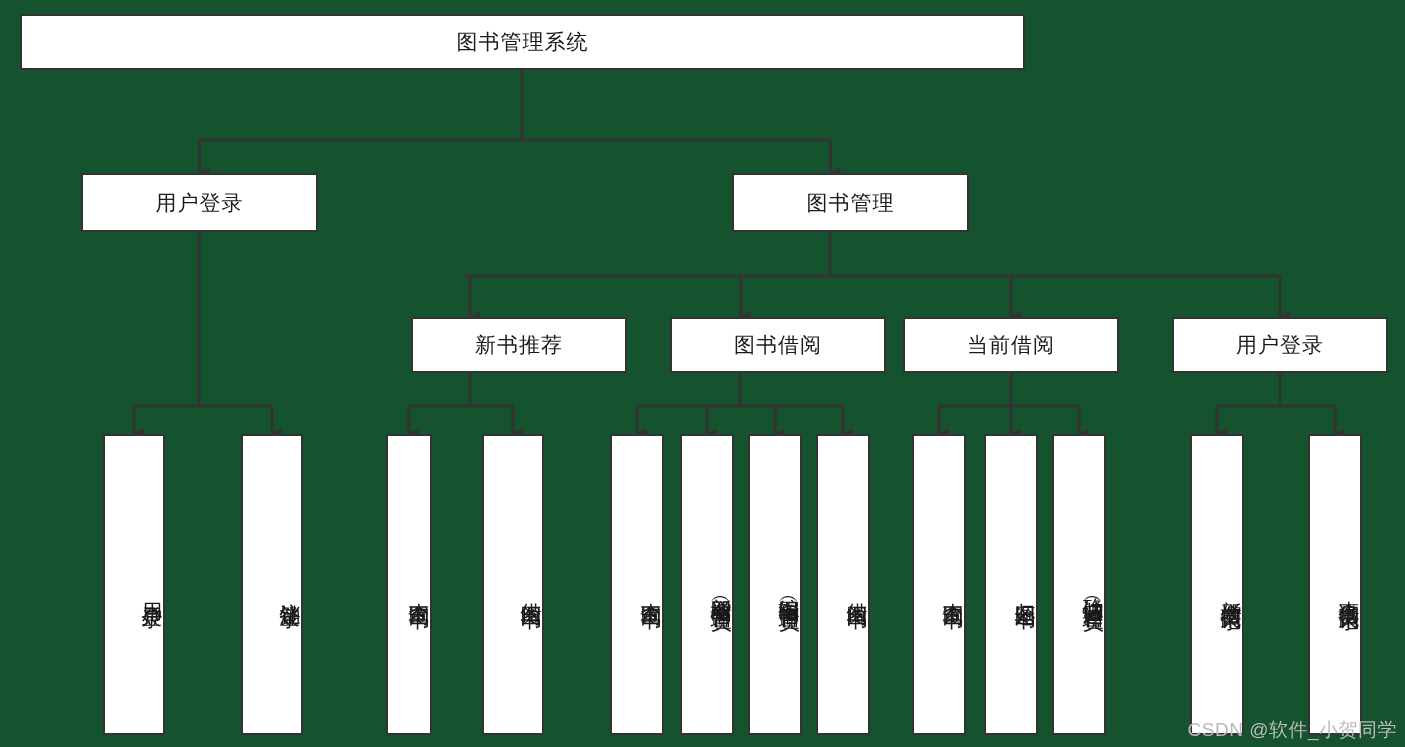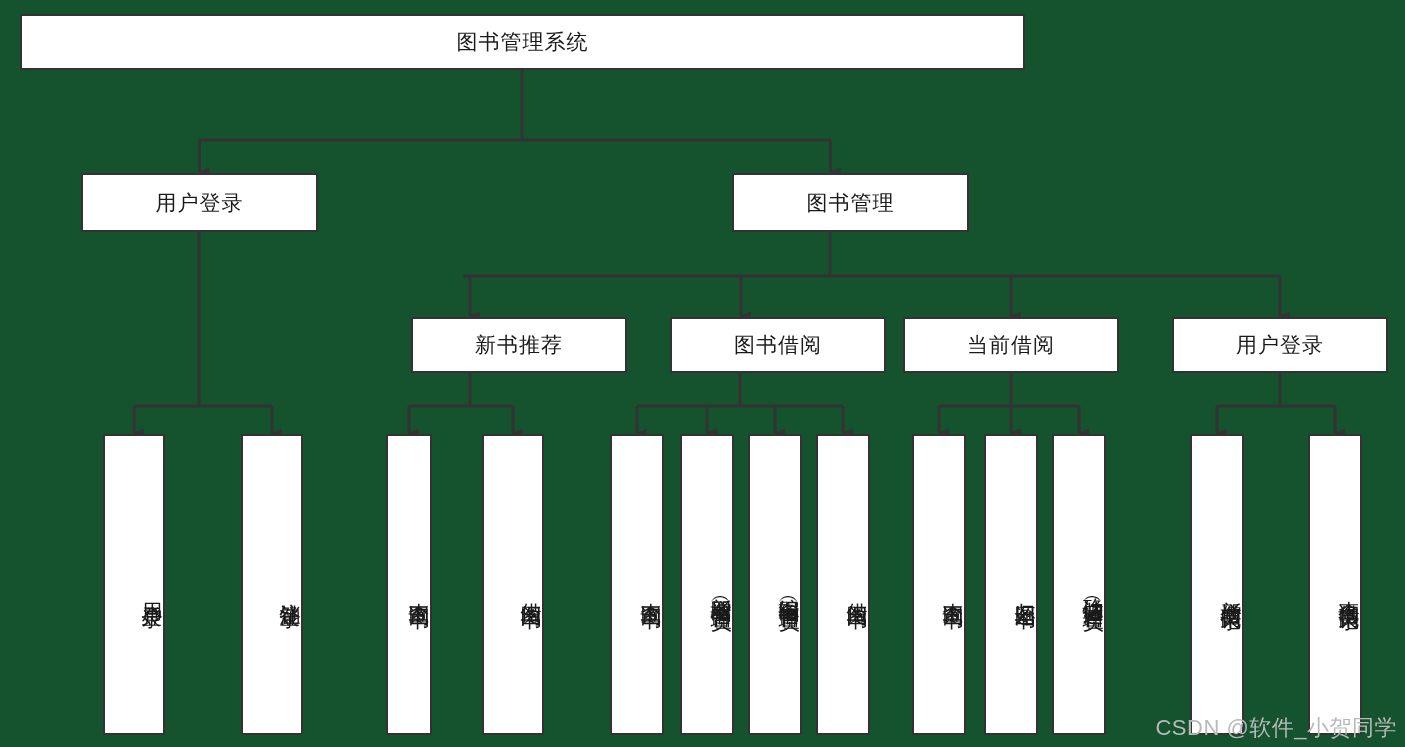--- a/index.html
+++ b/index.html
@@ -49,21 +49,21 @@
   }
   .node .lbl {
     display: block;
     text-align: center;
     white-space: pre-line;
   }
   #watermark {
     position: absolute;
     right: 8px;
     bottom: 4px;
-    font-size: 22px;
+    font-size: 19px;
     color: #b9b9b9;
     letter-spacing: 0.5px;
     white-space: nowrap;
   }
 </style>
 </head>
 <body>
 
 <div id="canvas">
 

